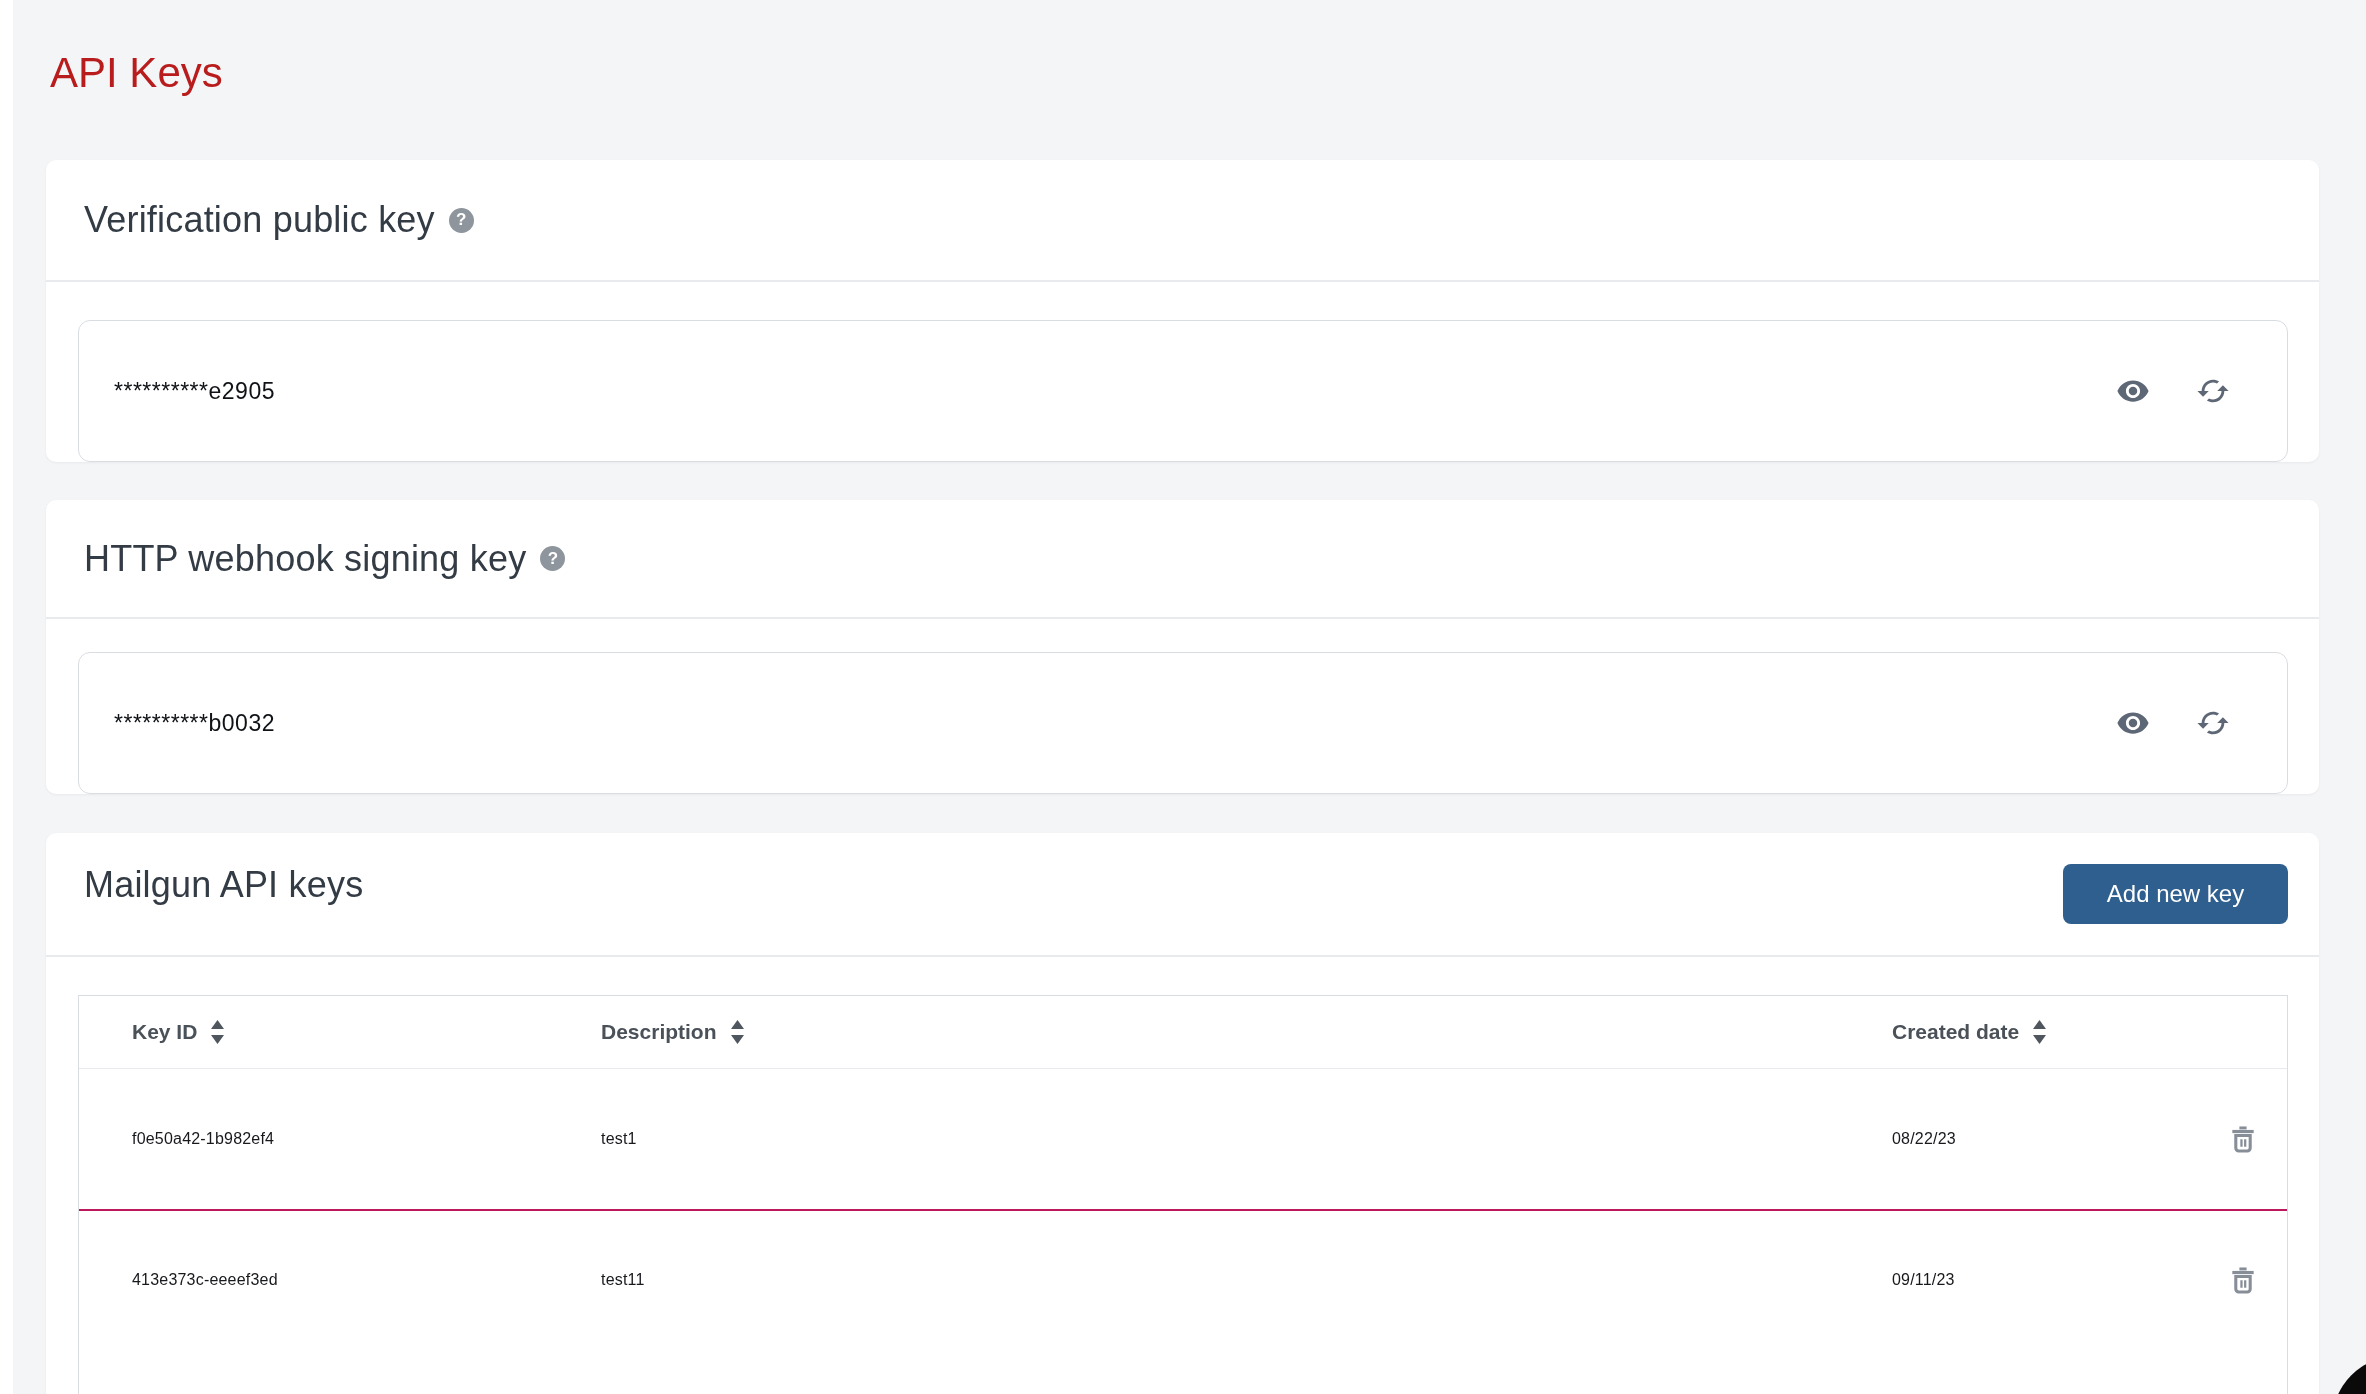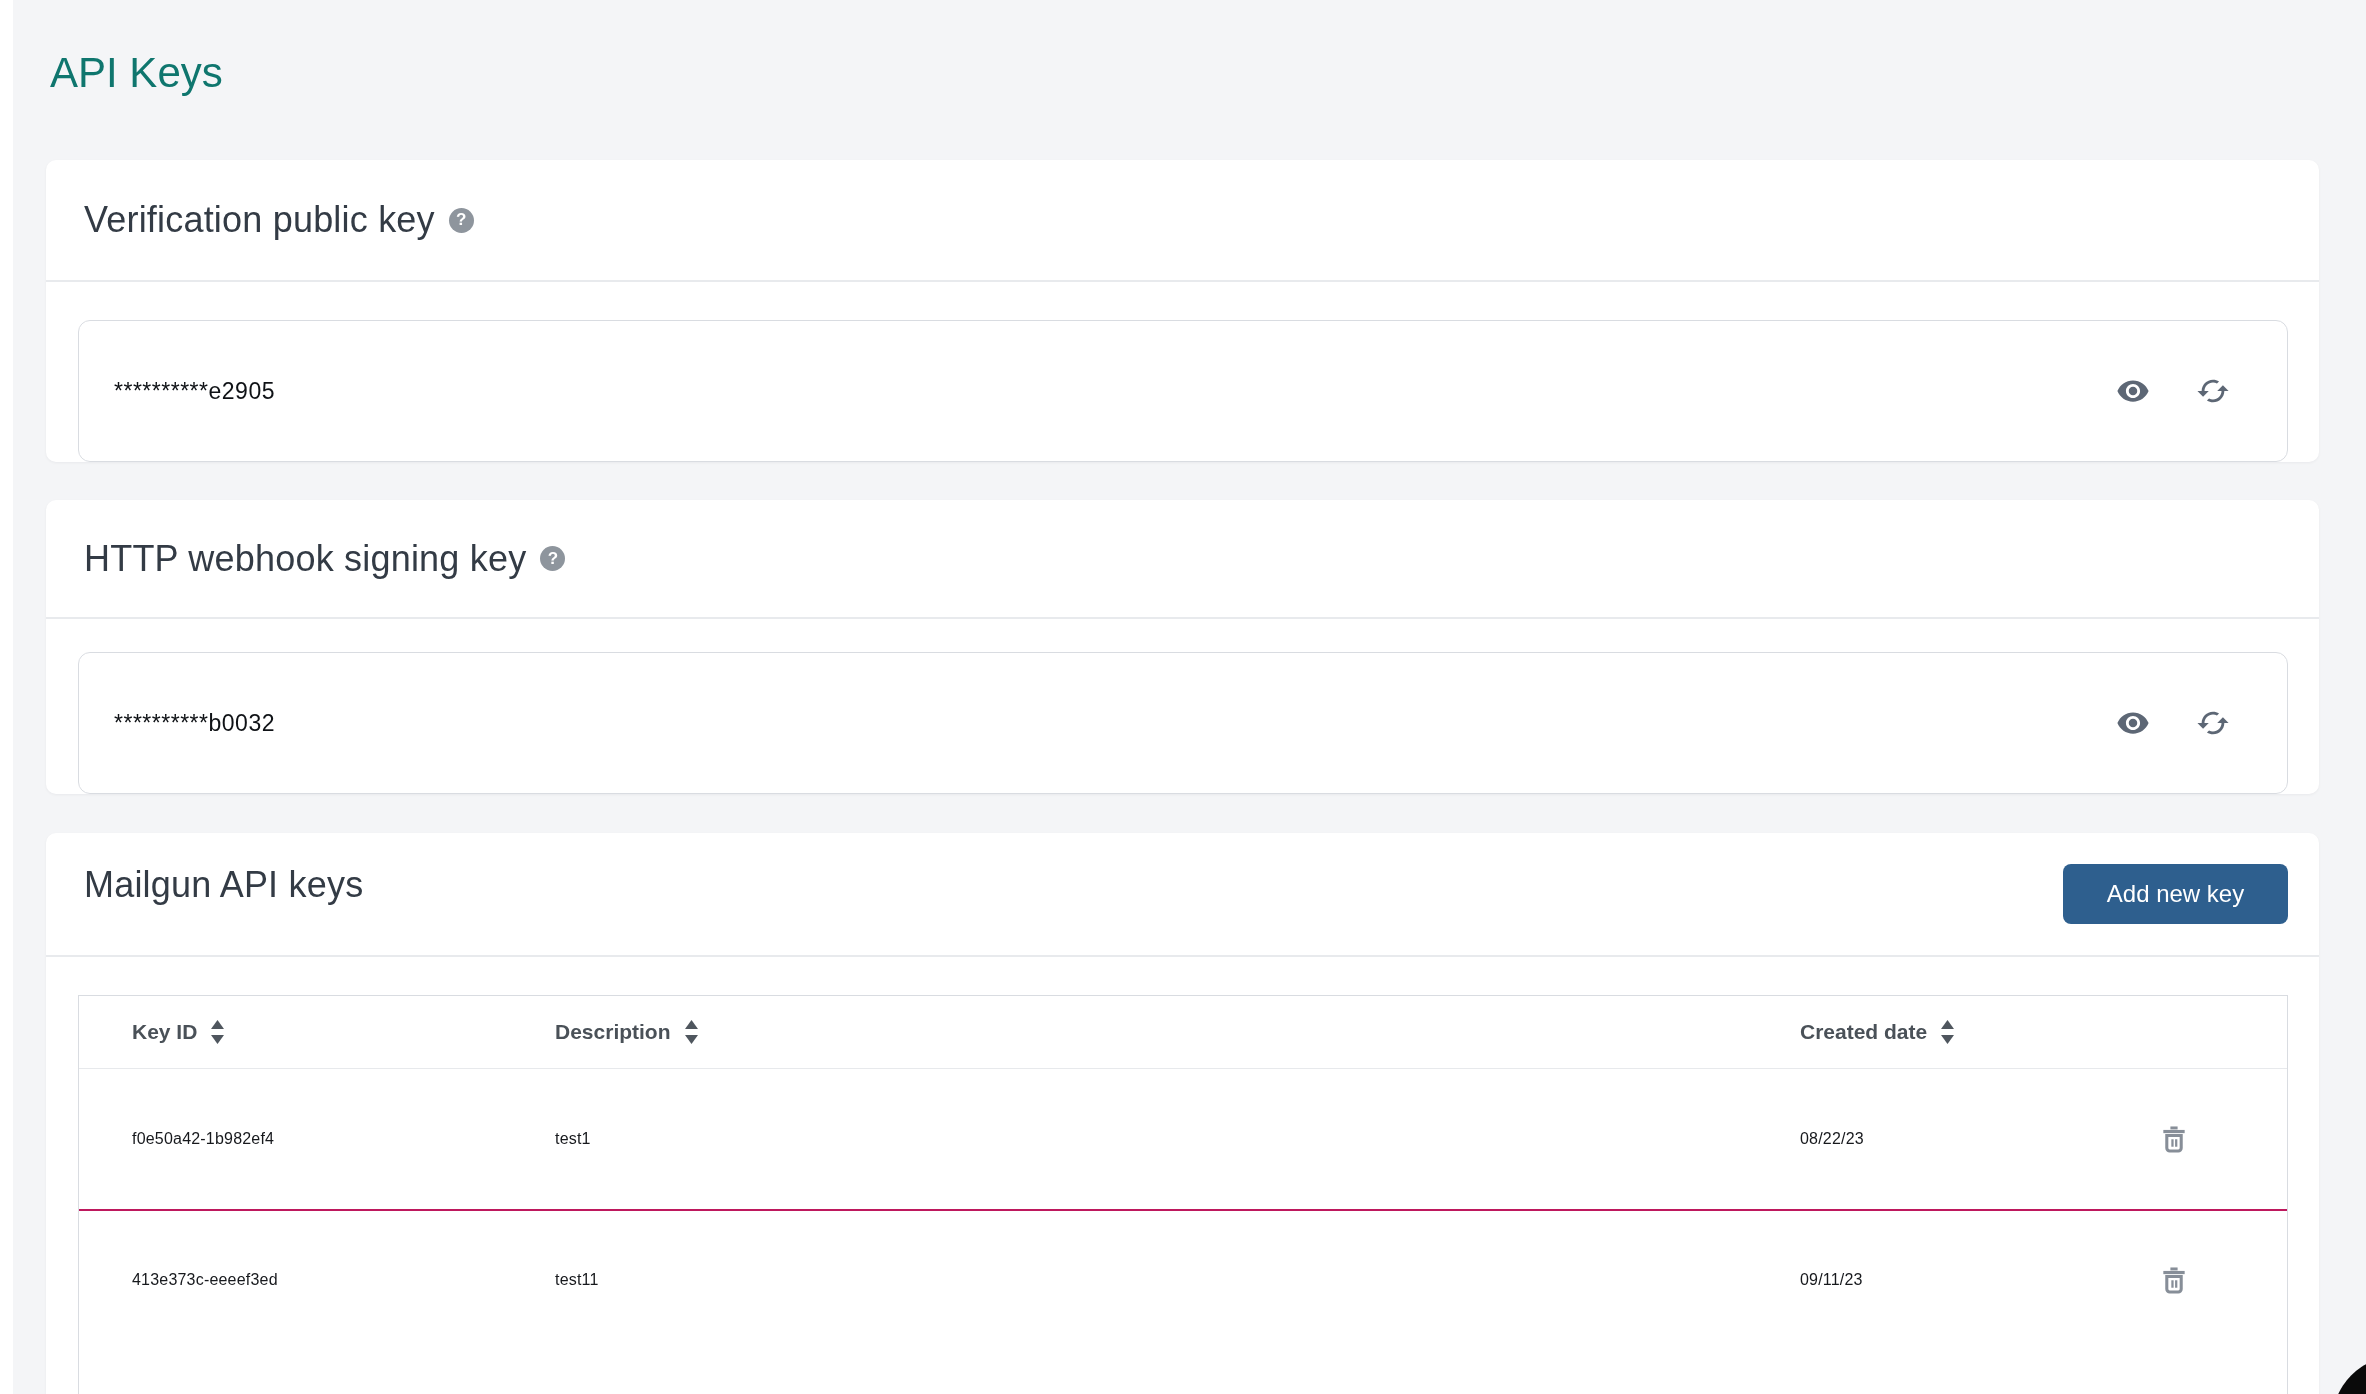--- a/index.html
+++ b/index.html
@@ -23,21 +23,21 @@
     position: absolute;
     left: 46px;
     width: 2273px;
     top: 0;
   }
   .page-title {
     margin: 48px 0 0 4px;
     font-size: 42px;
     line-height: 50px;
     font-weight: 400;
-    color: #0f766e;
+    color: #b91c1c;
   }
 
   .card {
     background: #ffffff;
     border-radius: 10px;
     box-shadow: 0 1px 3px rgba(16,24,40,0.05);
     overflow: hidden;
   }
   .card-1 { margin-top: 62px; }
   .card-2 { margin-top: 38px; }
@@ -134,20 +134,21 @@
     margin-top: 38px;
     border: 1px solid #d9dce1;
     border-bottom: none;
     background: #ffffff;
     height: 420px;
   }
   .tbl-header, .tbl-row {
     display: grid;
     grid-template-columns: 476px 1245px 260px 1fr;
     align-items: center;
+    gap: 46px;
   }
   .tbl-header {
     height: 73px;
     border-bottom: 1px solid #e7e9ec;
   }
   .tbl-row { height: 140px; }
   .tbl-row + .tbl-row { border-top: 2px solid #be185d; }
 
   .th {
     display: inline-flex;

